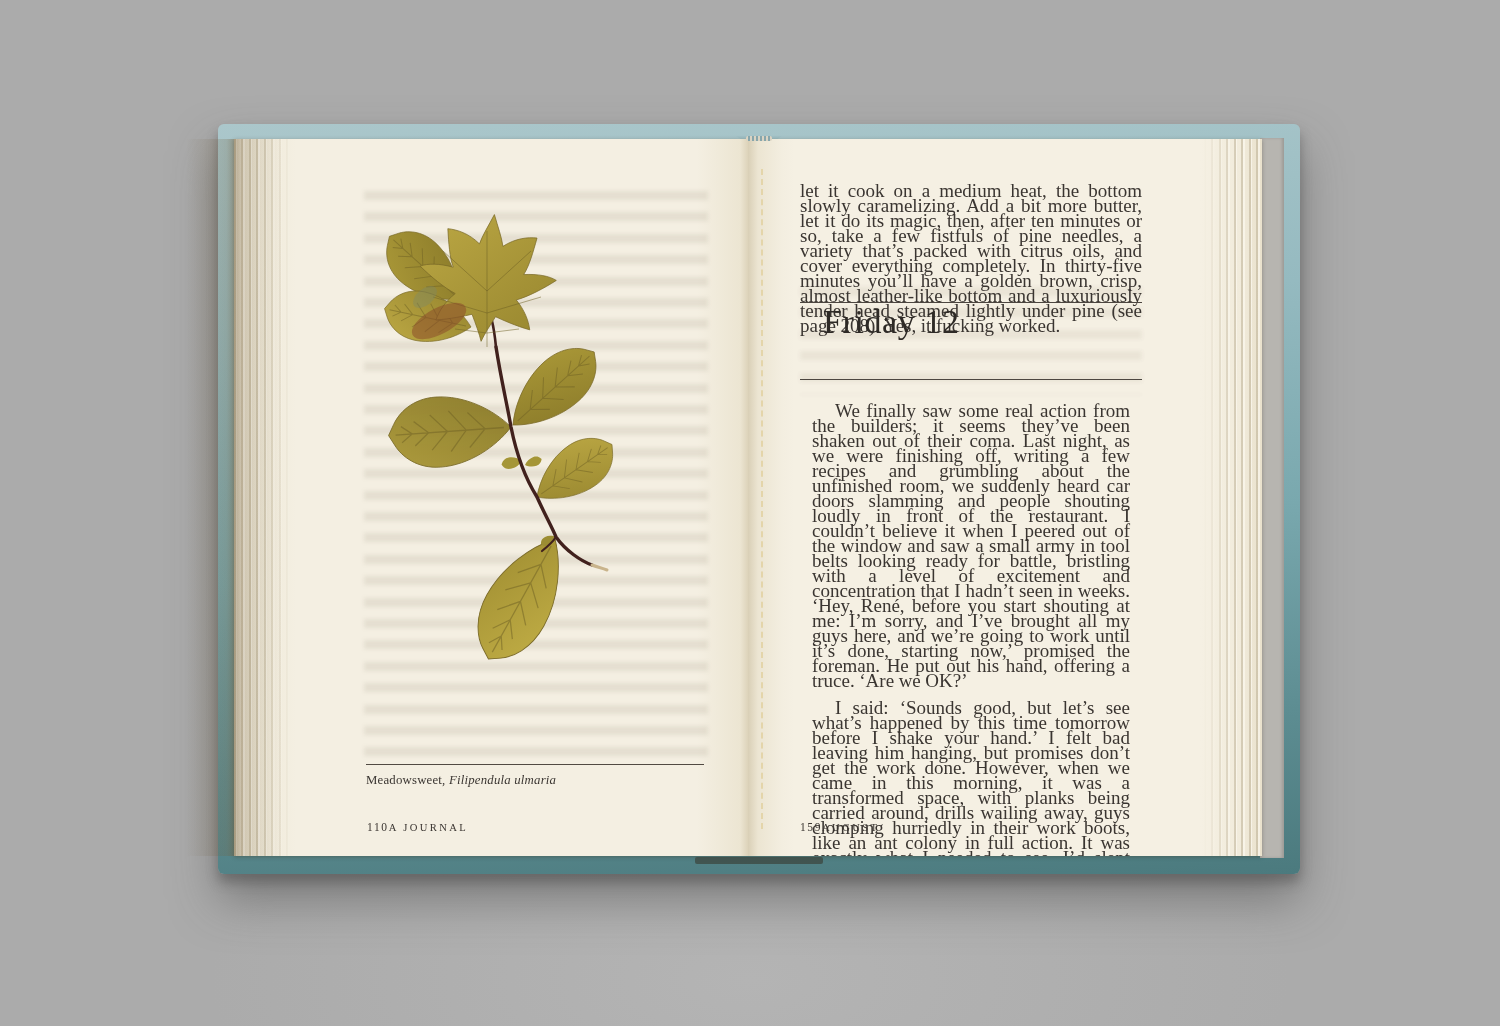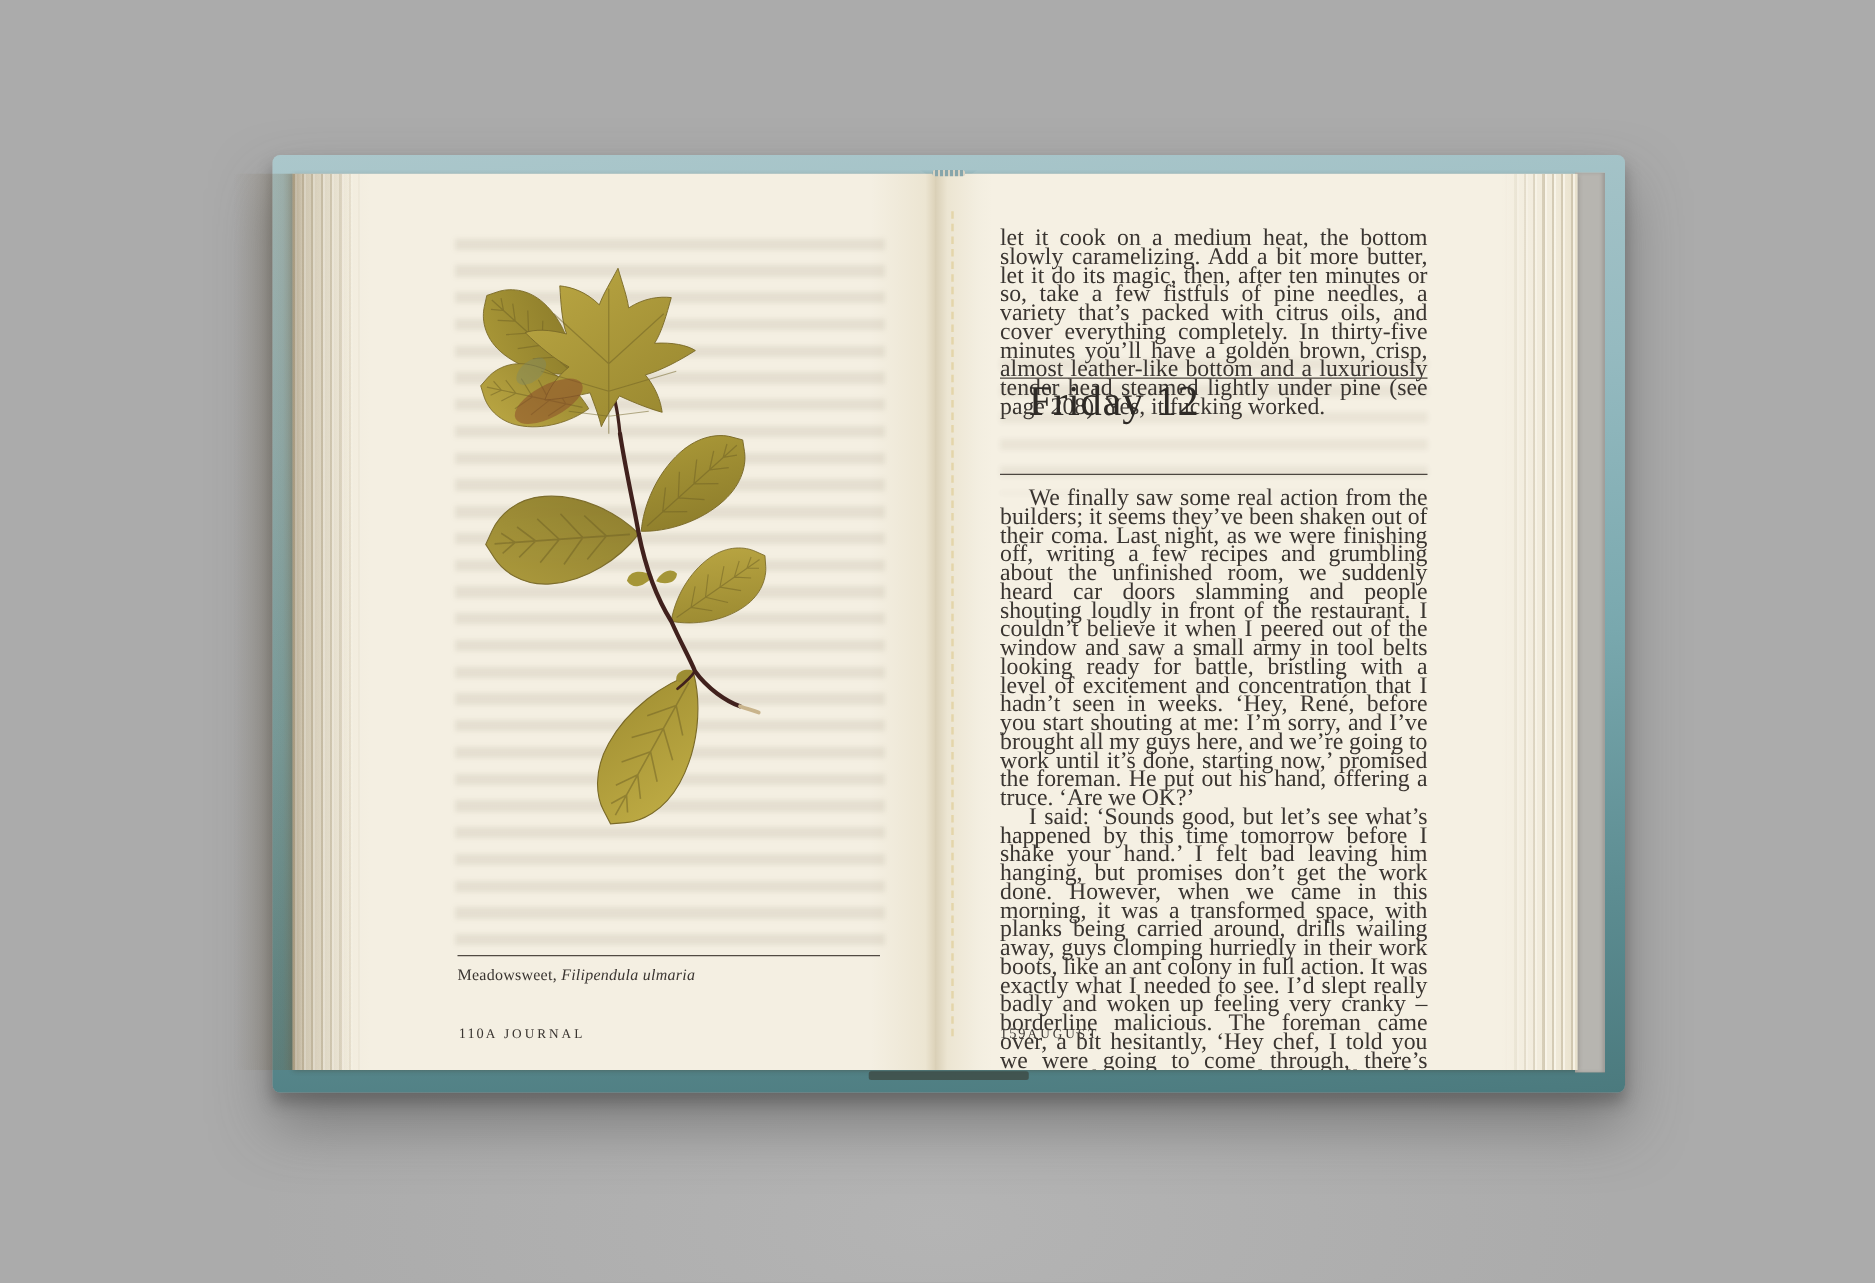--- a/index.html
+++ b/index.html
@@ -63,21 +63,21 @@
 
   
   .text-col{position:absolute;left:52px;top:0;width:342px;color:#3a3531;}
   .bodytext{font-size:19px;line-height:15px;text-align:justify;word-spacing:-.2px;}
   .intro{position:absolute;top:44px;width:342px;}
   .rule{position:absolute;width:342px;border-top:1.5px solid #4c4640;}
   .rule.r1{top:163px;}
   .rule.r2{top:240px;}
   .day-heading{position:absolute;top:164px;width:342px;font-size:34px;letter-spacing:.6px;color:#2e2a26;text-indent:23px;}
   .main-body{position:absolute;top:252px;width:342px;}
-  .main-body p{margin:0;text-indent:23px;}
+  .main-body p{margin:12px;text-indent:23px;}
 </style>
 </head>
 <body>
 
 <div id="stage">
   <div class="book">
     <div class="cover"></div>
     <div class="board-edge"></div>
     <div class="spine-notch"></div>
 

